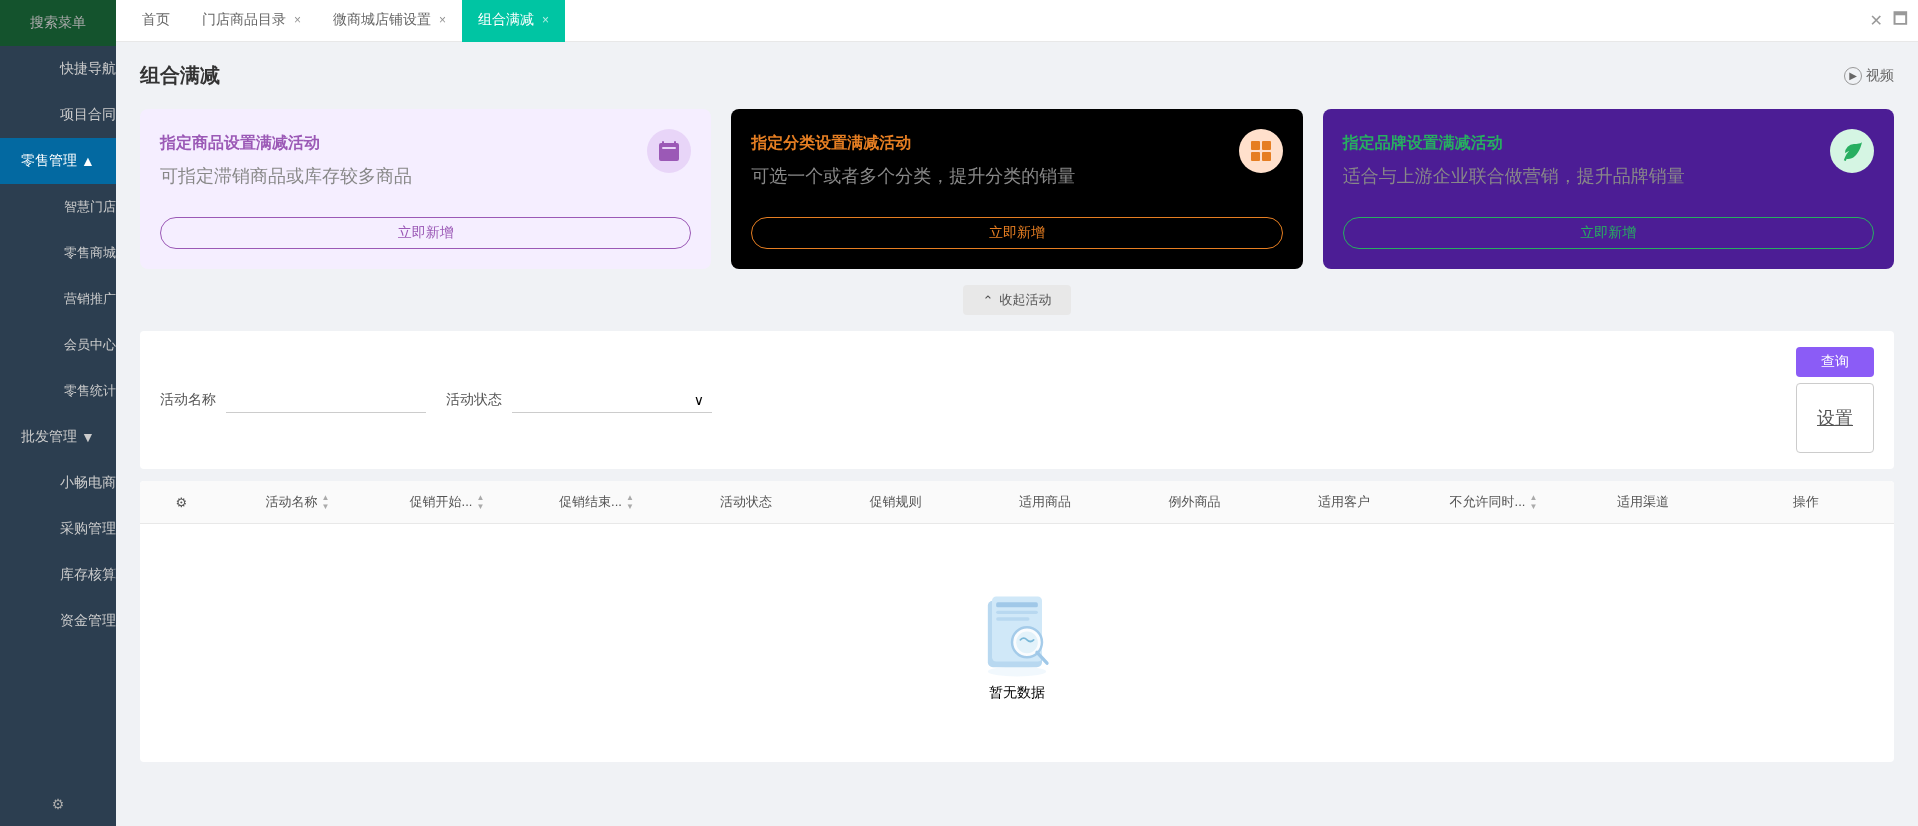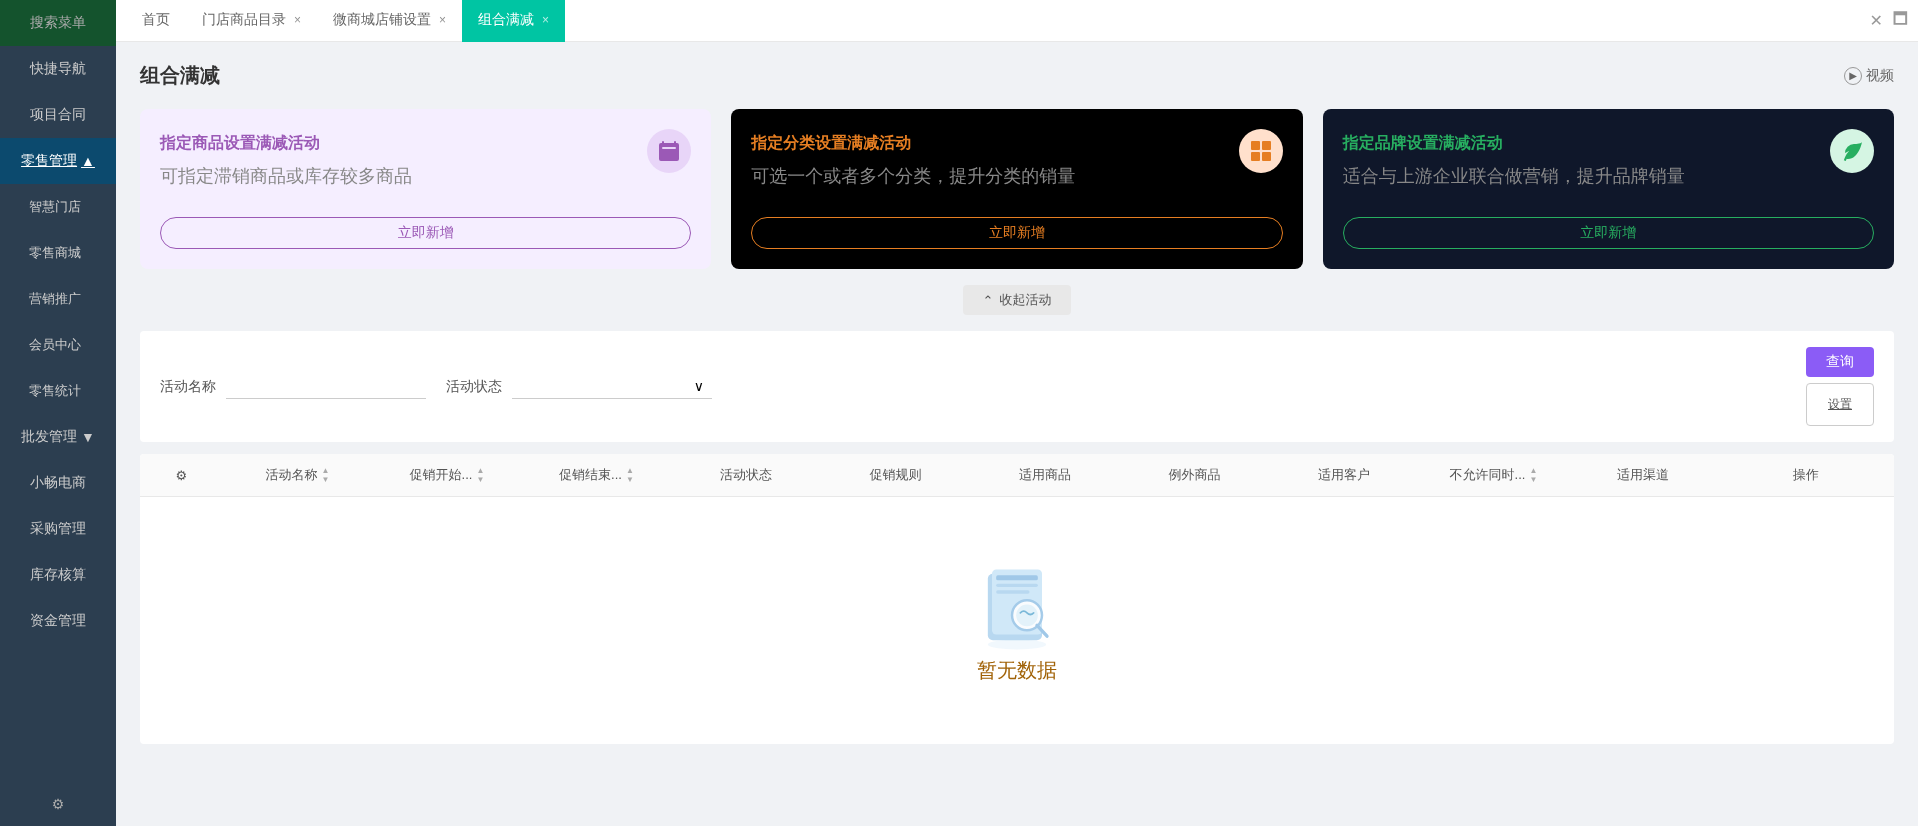--- a/index.html
+++ b/index.html
@@ -17,29 +17,29 @@
     }
     .sidebar-top {
       background: #14532d;
       padding: 14px 10px;
       font-size: 14px;
       color: #aaa;
       cursor: pointer;
       text-align: center;
     }
     .sidebar-item {
-      padding: 14px 16px;
-      text-align: center;
+      padding: 14px 0;
+      text-align: right;
       color: #ccc;
       cursor: pointer;
       font-size: 14px;
       position: relative;
     }
     .sidebar-item.has-arrow { display: flex; align-items: center; justify-content: center; gap: 4px; }
-    .sidebar-item.highlight { background: #0c4a6e; color: #fff; text-decoration: underline; }
+    .sidebar-item.highlight { background: #0369a1; color: #fff; }
     .sidebar-bottom {
       margin-top: auto;
       padding: 14px 0;
       text-align: center;
       color: #aaa;
       cursor: pointer;
     }
 
     
     .main {
@@ -139,21 +139,21 @@
       flex: 1;
       border-radius: 8px;
       padding: 24px 20px 20px;
       position: relative;
       min-height: 160px;
       display: flex;
       flex-direction: column;
     }
     .card-purple { background: #f5eeff; }
     .card-orange { background: #000000; }
-    .card-green { background: #0f172a; }
+    .card-green { background: #4c1d95; }
 
     .card-title {
       font-size: 16px;
       font-weight: 600;
       margin-bottom: 8px;
     }
     .card-purple .card-title { color: #9b59b6; }
     .card-orange .card-title { color: #e67e22; }
     .card-green .card-title { color: #27ae60; }
 
@@ -265,24 +265,24 @@
       padding: 6px 20px;
       border-radius: 4px;
       cursor: pointer;
       font-size: 14px;
       white-space: nowrap;
     }
     .btn-setting {
       background: #fff;
       color: #555;
       border: 1px solid #ccc;
-      padding: 12px 20px;
+      padding: 22px 20px;
       border-radius: 4px;
       cursor: pointer;
-      font-size: 12px;
+      font-size: 18px;
       white-space: nowrap;
       text-align: center;
       text-decoration: underline;
     }
 
     
     .data-table {
       background: #fff;
       border-radius: 4px;
       overflow: hidden;
@@ -311,22 +311,22 @@
 
     
     .empty-state {
       display: flex;
       flex-direction: column;
       align-items: center;
       justify-content: center;
       padding: 60px 0;
     }
     .empty-text {
-      color: #a16207;
-      font-size: 20px;
+      color: #000000;
+      font-size: 14px;
     }
 
     
     .notebook-svg {
       width: 100px;
       height: 100px;
     }
   </style>
 </head>
 <body>

